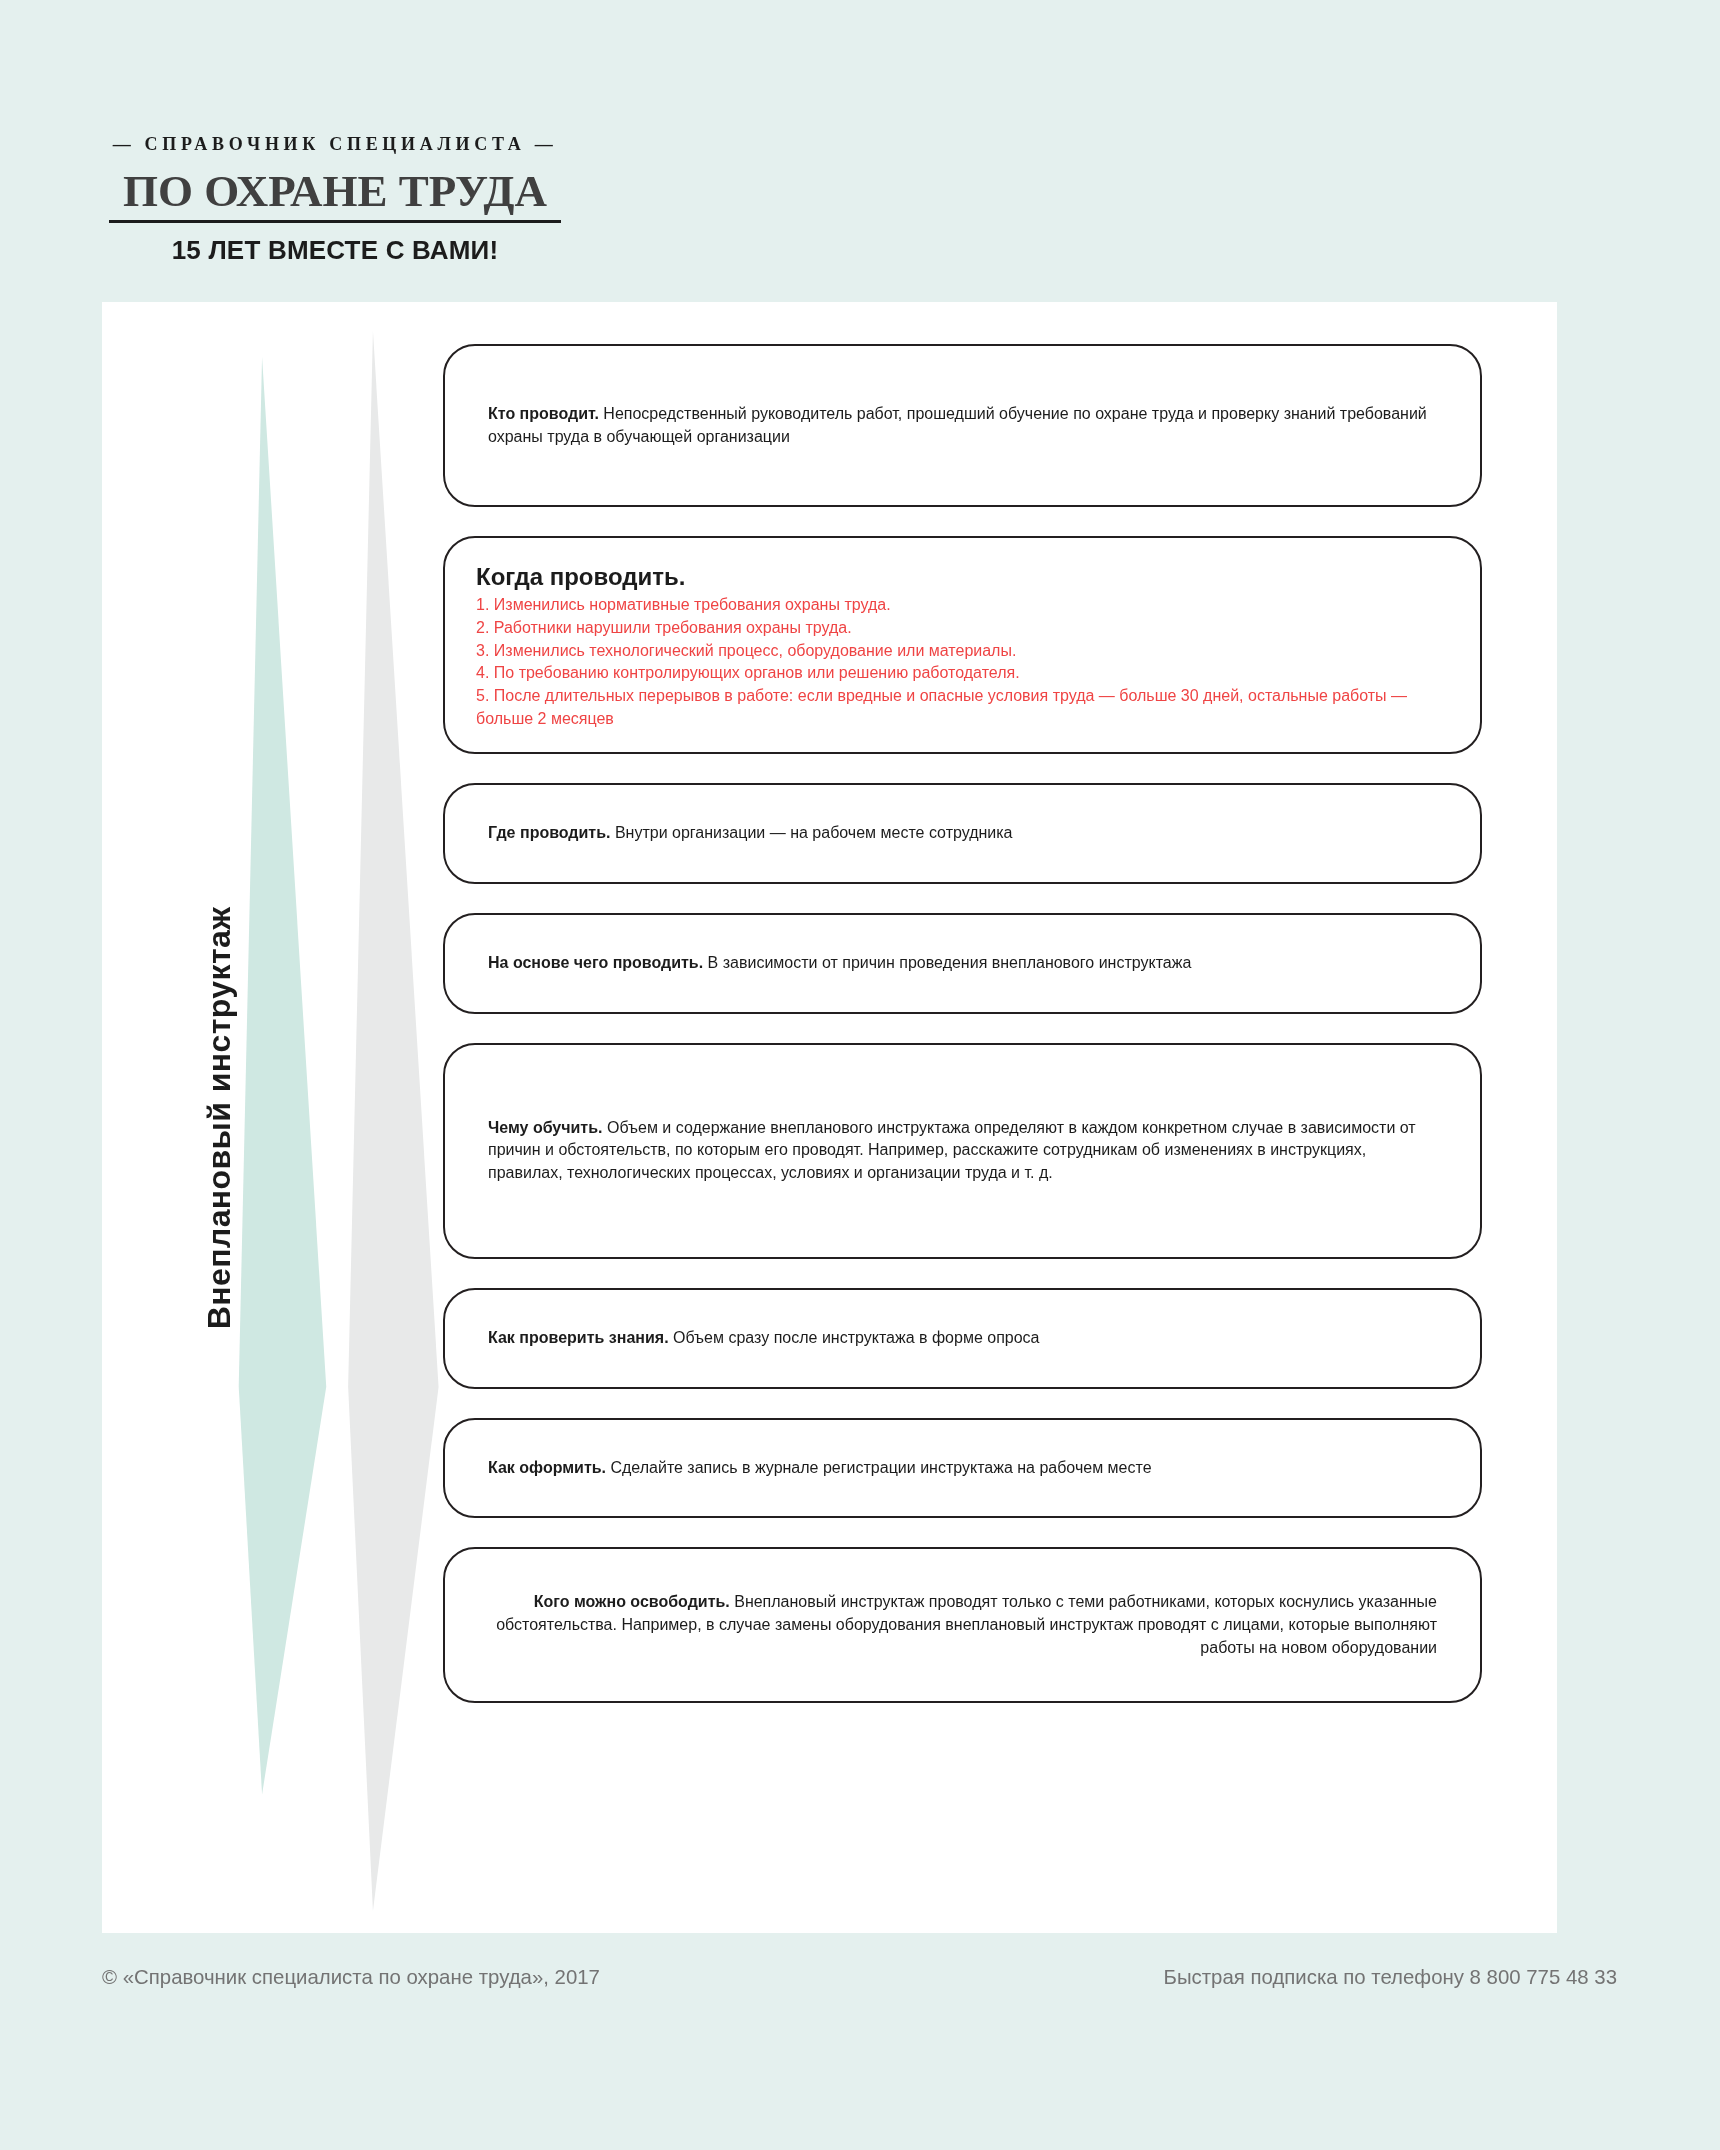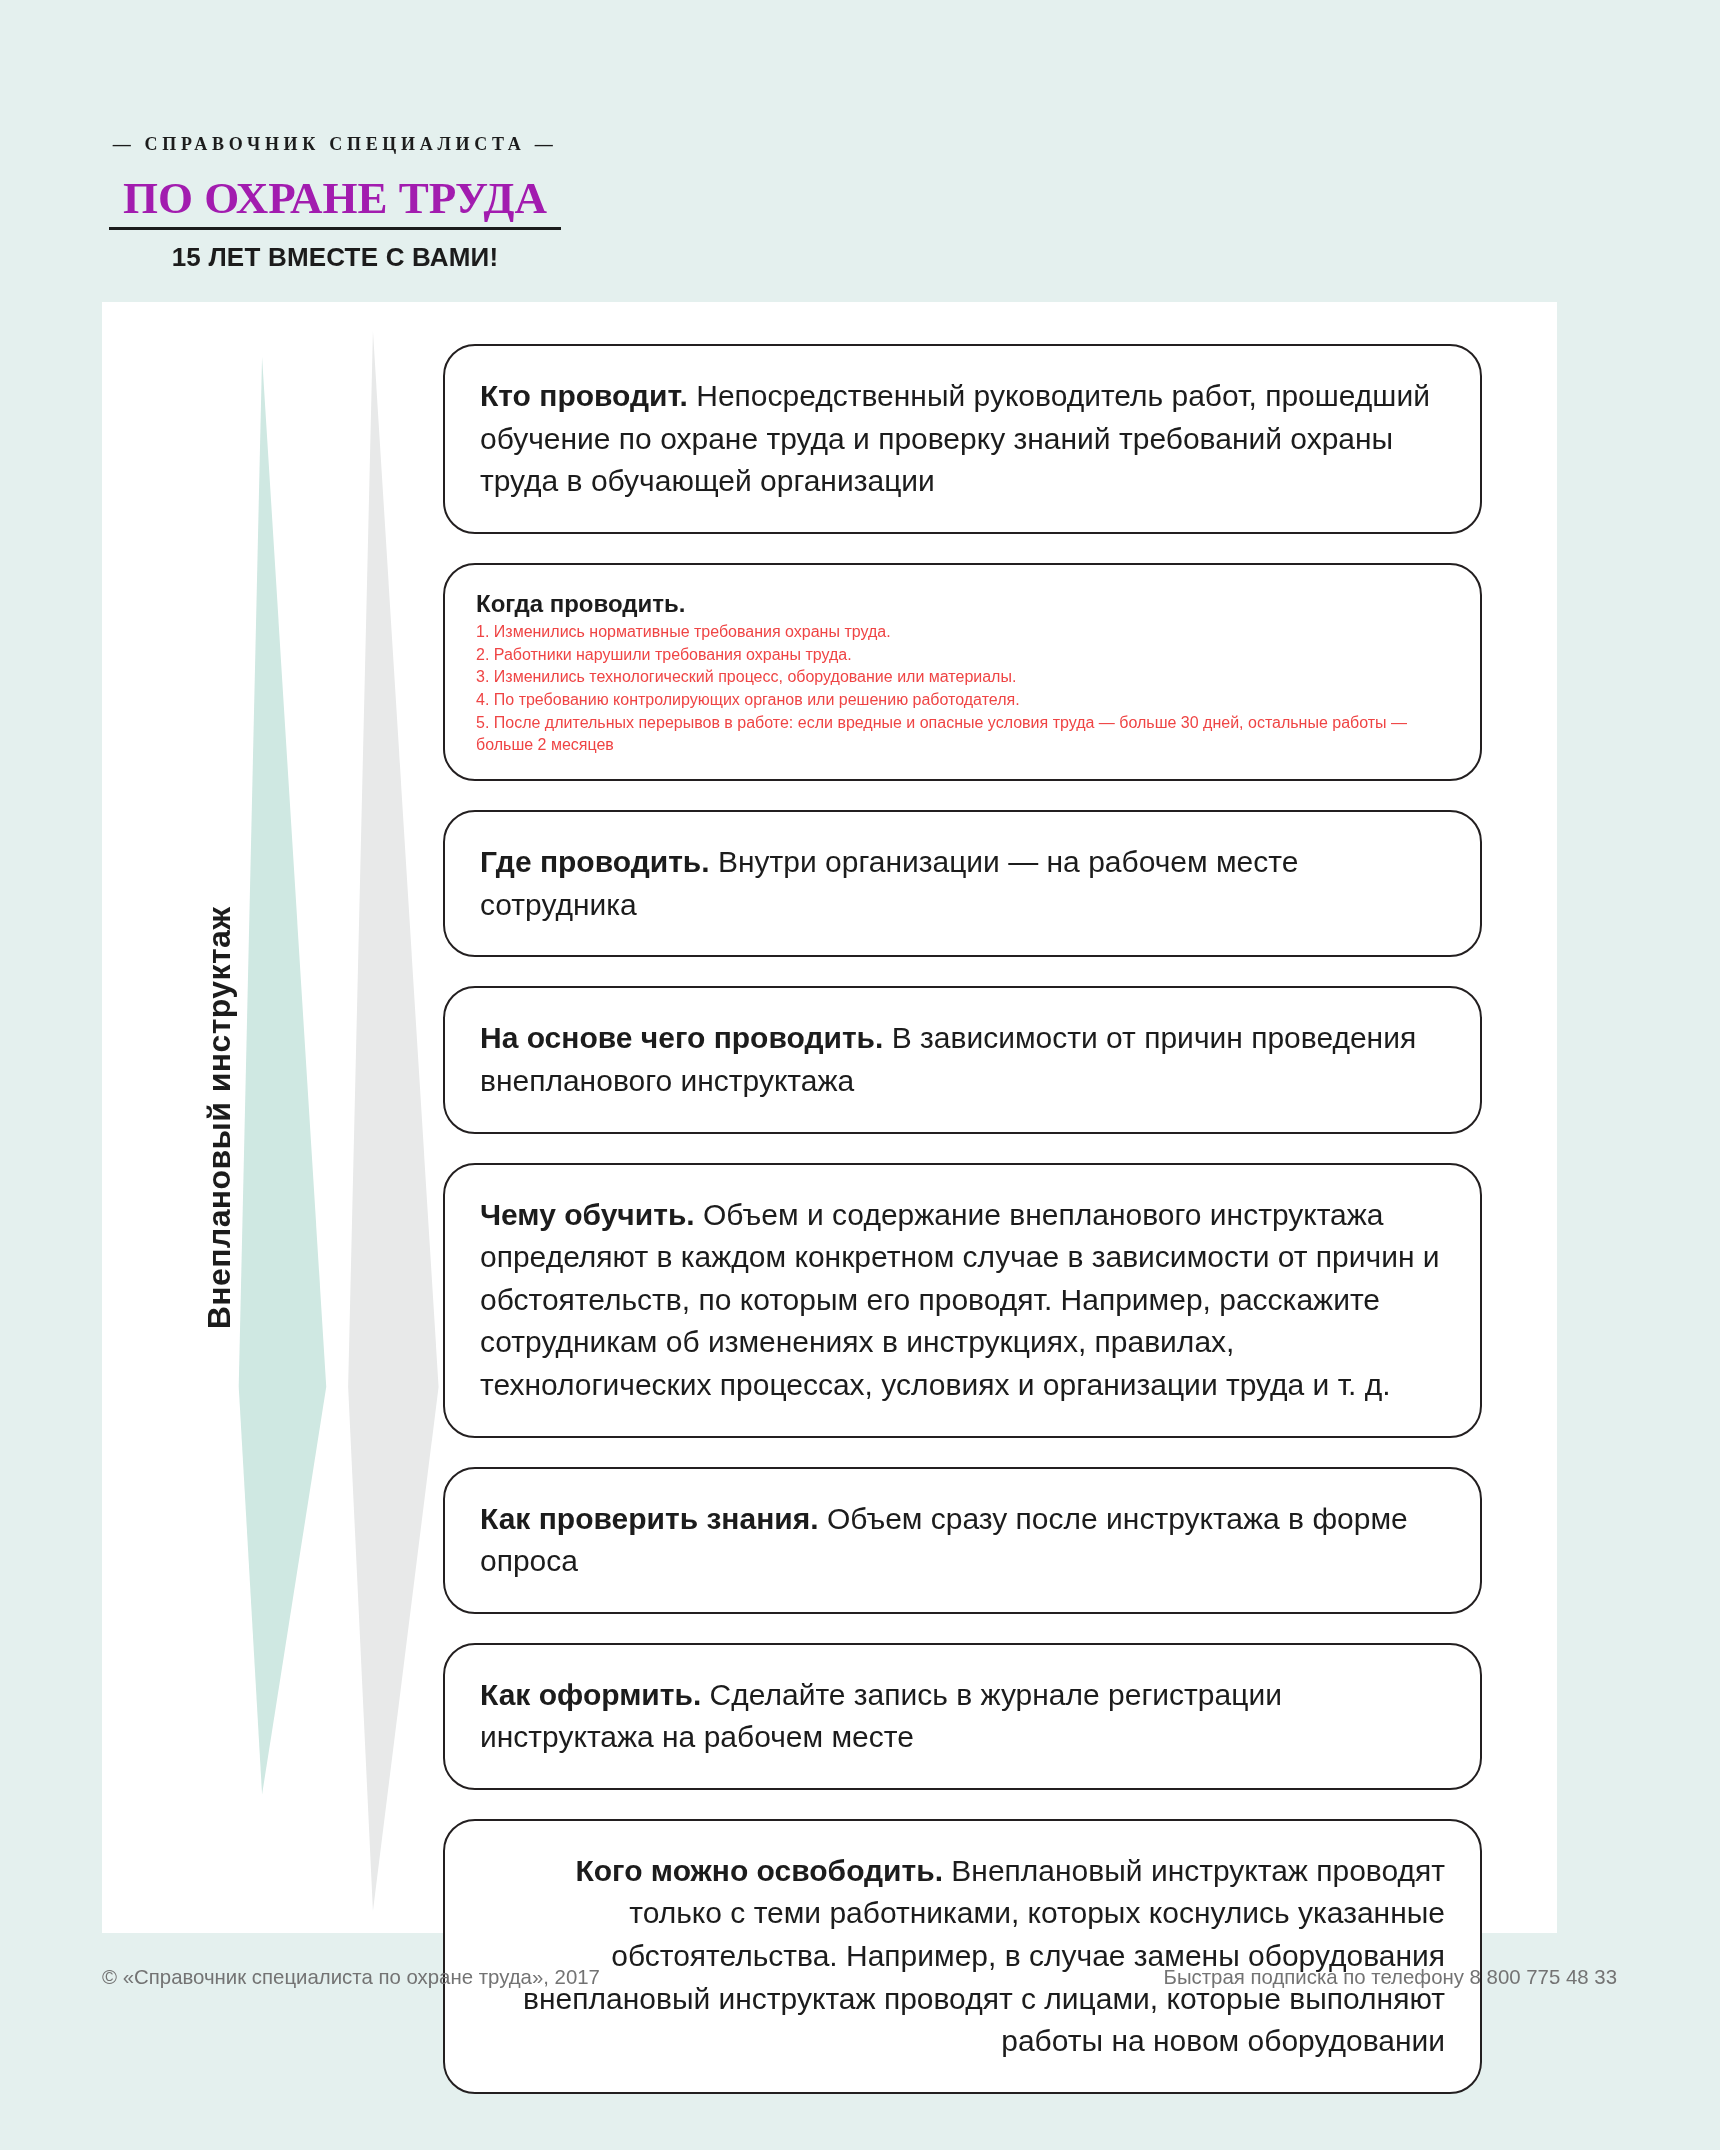--- a/index.html
+++ b/index.html
@@ -31,24 +31,24 @@
     letter-spacing: 4.7px;
     color: #1c1c1c;
     text-align: center;
     white-space: nowrap;
     line-height: 1;
   }
   .masthead-title {
     font-family: "Liberation Serif", "DejaVu Serif", serif;
     font-size: 45px;
     font-weight: 700;
-    color: #a21caf;
+    color: #404040;
     text-align: center;
     line-height: 1.05;
-    margin-top: 22px;
+    margin-top: 15px;
     white-space: nowrap;
   }
   .masthead-rule {
     height: 2.9px;
     background: #1c1c1c;
     margin-top: 4.4px;
     width: 100%;
   }
   .masthead-tagline {
     font-size: 26px;
@@ -114,22 +114,22 @@
     border-radius: 32px;
     background: #ffffff;
     box-sizing: border-box;
     margin-bottom: 29px;
     padding: 25px 31px 25px 31px;
     display: flex;
     flex-direction: column;
     justify-content: center;
   }
   .card p {
-    margin: 4px;
-    font-size: 30px;
+    margin: 12px;
+    font-size: 16px;
     line-height: 1.42;
     color: #1c1c1c;
   }
   .card .lead {
     font-weight: 700;
   }
   .card ol {
     margin: 0;
     padding: 0;
     list-style: none;

